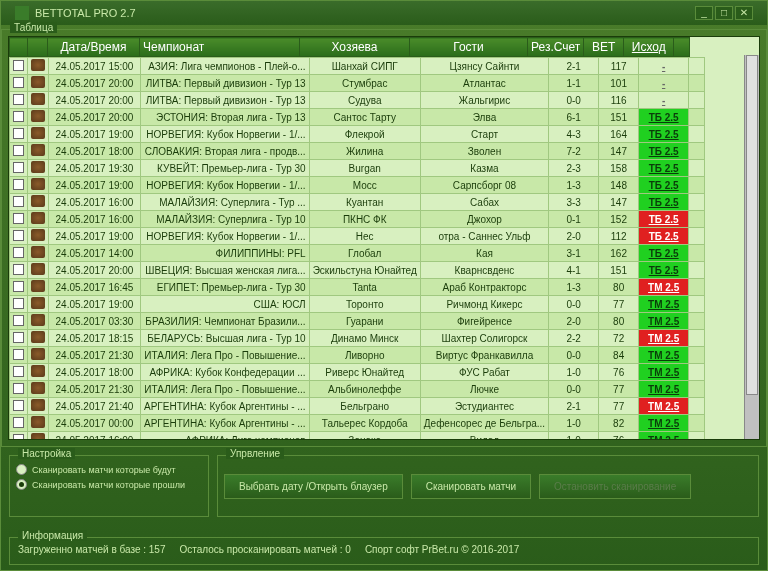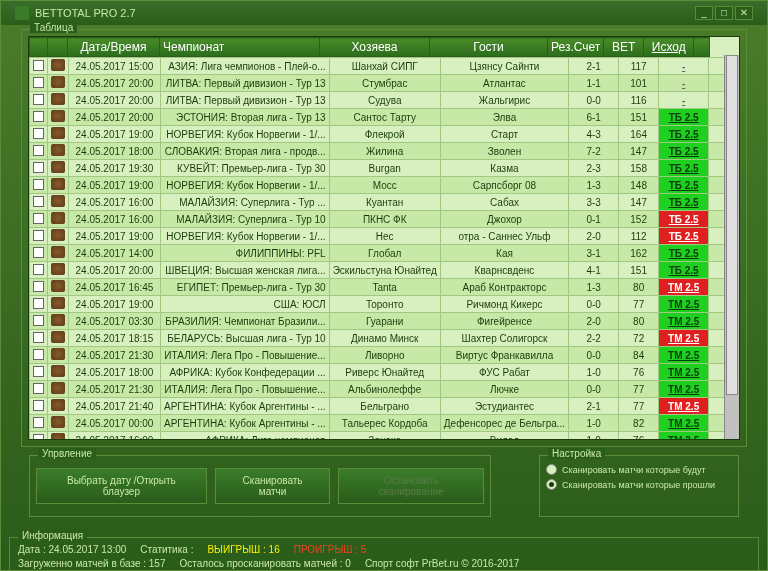--- a/index.html
+++ b/index.html
@@ -3,21 +3,21 @@
 <meta charset="utf-8">
 <style>
 * { box-sizing: border-box; margin: 0; padding: 0; }
 body { font-family: Tahoma, Arial, sans-serif; font-size: 10px; background: #2a5c1a; width: 768px; height: 571px; overflow: hidden; }
 .window { width: 768px; height: 571px; background: linear-gradient(#4a7c2a, #2a5c1a); border: 1px solid #5a8c3a; }
 .titlebar { height: 24px; background: linear-gradient(#3a6c2a, #2a5c1a); display: flex; align-items: center; padding: 0 14px; color: #c8e8a8; font-size: 11px; }
 .titlebar-icon { width: 14px; height: 14px; background: #3a7c2a; margin-right: 6px; }
 .title-text { flex: 1; }
 .winctrls { display: flex; gap: 2px; }
 .winctrl { width: 18px; height: 14px; border: 1px solid #5a8c3a; background: #2a5c1a; color: #c8e8a8; text-align: center; line-height: 12px; font-size: 10px; cursor: pointer; }
-.groupbox { border: 1px solid #5a8c3a; margin: 4px 20px; padding: 6px; position: relative; }
+.groupbox { border: 1px solid #5a8c3a; margin: 4px 0; padding: 6px; position: relative; }
 .grouplabel { position: absolute; top: -8px; left: 8px; background: #2a5c1a; padding: 0 4px; color: #c8e8a8; font-size: 10px; }
 .table-box { height: 418px; }
 .table-wrap { height: 404px; overflow: hidden; background: #d8f0c0; border: 1px solid #1a3c0a; position: relative; }
 thead, tbody { display: block; }
 tbody { height: 386px; overflow-y: hidden; }
 table { width: 100%; border-collapse: collapse; table-layout: fixed; }
 th { background: linear-gradient(#4a8c2a, #2a6c1a); color: #fff; font-weight: normal; font-size: 12px; padding: 2px 3px; border: 1px solid #2a5c1a; text-align: center; }
 td { font-size: 10px; padding: 1px 3px; border: 1px solid #a0c880; text-align: center; color: #1a3c0a; height: 15px; overflow: hidden; white-space: nowrap; text-overflow: ellipsis; }
 tbody tr:nth-child(even) { background: #c8e8a8; }
 tbody tr:nth-child(odd) { background: #d8f0c0; }
@@ -356,46 +356,40 @@
             </tr>
           </tbody>
       </table>
       <div class="vscroll">
         <div class="vscroll-thumb"></div>
       </div>
     </div>
   </div>
 
   <div class="ctrlrow">
-    <div class="groupbox ctrl-box">
-      <span class="grouplabel">Упрвление</span>
-      <button class="btn">Выбрать дату /Открыть блаузер</button>
-      <button class="btn">Сканировать матчи</button>
-      <button class="btn disabled">Остановить сканирование</button>
-    </div>
     <div class="groupbox settings-box">
       <span class="grouplabel">Настройка</span>
       <div class="radio-row">
         <span class="radio"></span>
         <span>Сканировать матчи которые будут</span>
       </div>
       <div class="radio-row">
         <span class="radio sel"></span>
         <span>Сканировать матчи которые прошли</span>
       </div>
     </div>
+    <div class="groupbox ctrl-box">
+      <span class="grouplabel">Упрвление</span>
+      <button class="btn">Выбрать дату /Открыть блаузер</button>
+      <button class="btn">Сканировать матчи</button>
+      <button class="btn disabled">Остановить сканирование</button>
+    </div>
   </div>
 
   <div class="groupbox info-box">
     <span class="grouplabel">Информация</span>
-    <div class="info-line">
-      <span><span>Дата :</span> <span>24.05.2017 13:00</span></span>
-      <span><span>Статитика :</span></span>
-      <span class="stat-win"><span>ВЫИГРЫШ :</span> <span>16</span></span>
-      <span class="stat-loss"><span>ПРОИГРЫШ :</span> <span>5</span></span>
-    </div>
     <div class="info-line">
       <span><span>Загруженно матчей в базе :</span> <span>157</span></span>
       <span><span>Осталось просканировать матчей :</span> <span>0</span></span>
       <span class="copy">Спорт софт PrBet.ru © 2016-2017</span>
     </div>
   </div>
 </div>
 
 </body></html>

